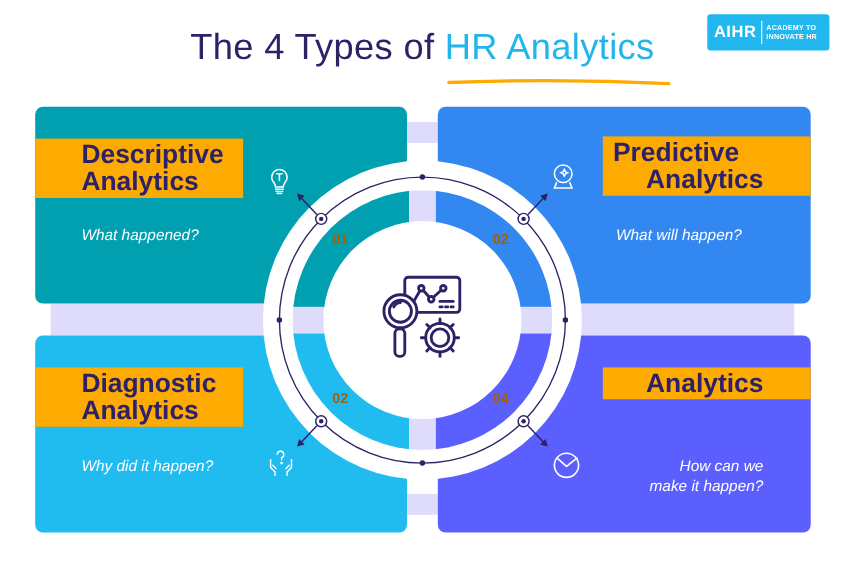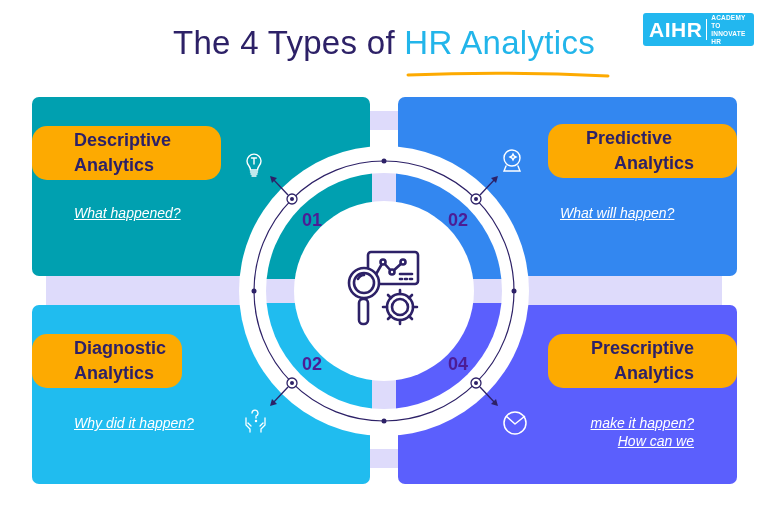--- a/index.html
+++ b/index.html
@@ -17,45 +17,44 @@
     .title .t1 { color: #2d2167; }
     .title .t2 { color: #22b5ea; position: relative; }
     .underline {
       position: absolute; left: 406px; top: 70px;
     }
     .logo {
       position: absolute; left: 643px; top: 13px; width: 111px; height: 33px;
       background: #22b7ef; border-radius: 3px; display: flex; align-items: center;
     }
     .logo .brand {
-      color: #fff; font-weight: bold; font-size: 21px; padding-left: 6px;
+      color: #fff; font-weight: bold; font-size: 15px; padding-left: 6px;
       letter-spacing: 0.5px;
     }
     .logo .sep { width: 1px; height: 21px; background: #fff; margin: 0 4px 0 4px; }
     .logo .tag {
       color: #fff; font-weight: bold; font-size: 6.5px; line-height: 8px;
       letter-spacing: 0.2px;
     }
 
     .bar { position: absolute; background: #dedbfb; }
     .card {
       position: absolute; border-radius: 7px; overflow: hidden;
     }
     .label {
       position: absolute; background: #fdaa01; color: #2d2167;
-      font-weight: bold; font-size: 18px; line-height: 25px;
+      font-weight: bold; font-size: 24px; line-height: 25px;
       padding: 2px 0;
-      border-radius: 15px;
     }
     .q {
       position: absolute; color: #ffffff; font-style: italic;
-      font-size: 14px; line-height: 18px; text-decoration: underline;
+      font-size: 14px; line-height: 18px;
     }
     .num {
-      position: absolute; color: #4c1d95; font-weight: bold; font-size: 18px;
+      position: absolute; color: #a16207; font-weight: bold; font-size: 13px;
     }
     svg.overlay { position: absolute; left: 0; top: 0; }
   </style>
 </head>
 <body>
 
 <div class="title">
   <span class="t1">The 4 Types of </span><span class="t2">HR Analytics</span>
 </div>
 <svg class="underline" width="205" height="10" viewBox="0 0 205 10">
@@ -163,35 +162,34 @@
 <div class="num" style="left:448px; top:354px;text-align:right;">04</div>
 
 <div class="label" style="left:32px; top:126px; width:189px; padding-left:0;">
   <div style="padding-left:42px;">Descriptive</div>
   <div style="padding-left:42px;">Analytics</div>
 </div>
 <div class="label" style="left:548px; top:124px; width:189px; text-align:right;">
   <div style="padding-right:65px;">Predictive</div>
   <div style="padding-right:43px;">Analytics</div>
 </div>
-<div class="label" style="left:32px; top:334px; width:150px;">
+<div class="label" style="left:32px; top:334px; width:189px;">
   <div style="padding-left:42px;">Diagnostic</div>
   <div style="padding-left:42px;">Analytics</div>
 </div>
 <div class="label" style="left:548px; top:334px; width:189px; text-align:right;">
-  <div style="padding-right:43px;">Prescriptive</div>
   <div style="padding-right:43px;">Analytics</div>
 </div>
 
 <div class="q" style="left:74px; top:204px;">What happened?</div>
 <div class="q" style="left:560px; top:204px; width:134px; text-align:left;">What will happen?</div>
 <div class="q" style="left:74px; top:414px;text-align:center;">Why did it happen?</div>
 <div class="q" style="left:540px; top:414px; width:154px; text-align:right;">
+  <div>How can we</div>
   <div>make it happen?</div>
-  <div>How can we</div>
 </div>
 
 <svg class="overlay" width="768" height="510" viewBox="0 0 768 510">
 
   <g stroke="#ffffff" stroke-width="1.4" fill="none" stroke-linecap="round">
     <path d="M249 166 a7 7 0 1 1 10 0 c-1 1.5 -1.5 2.5 -1.5 4 h-7 c0 -1.5 -0.5 -2.5 -1.5 -4 z"></path>
     <path d="M251.5 158 h5 M254 158 v6"></path>
     <line x1="250.5" y1="172" x2="257.5" y2="172"></line>
     <line x1="251" y1="174" x2="257" y2="174"></line>
     <line x1="252" y1="176" x2="256" y2="176"></line>

